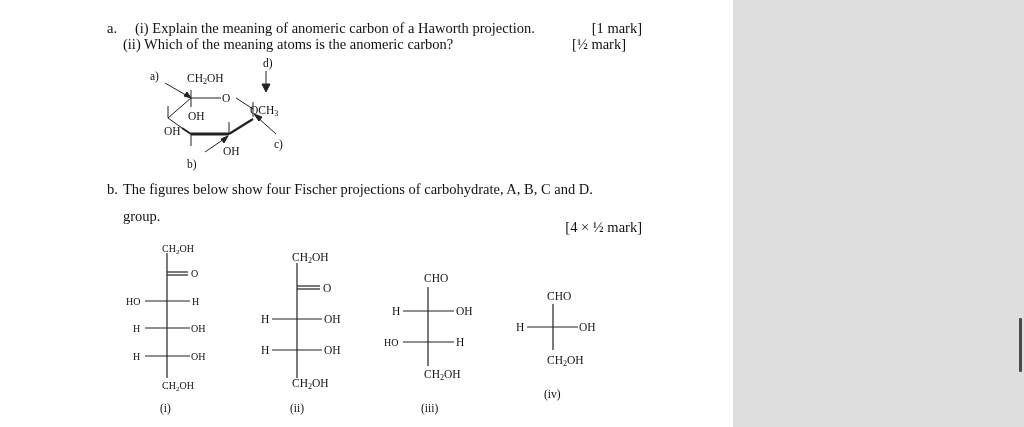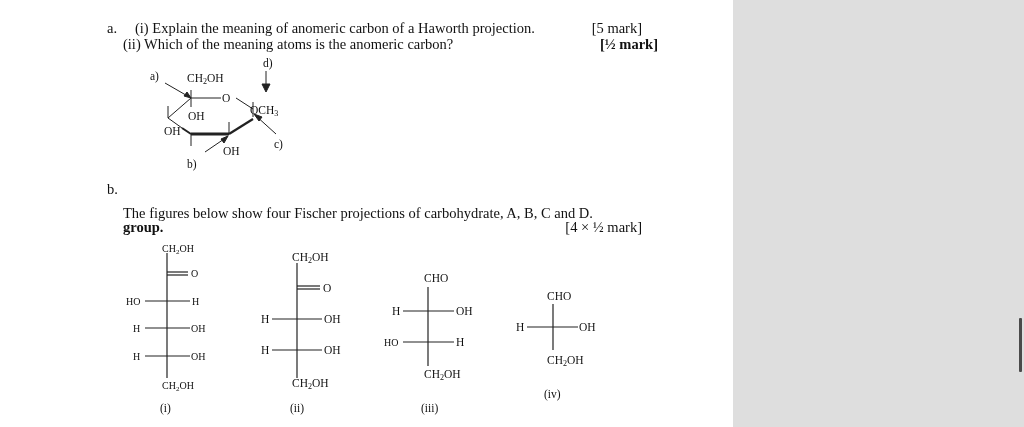--- a/index.html
+++ b/index.html
@@ -16,23 +16,23 @@
   svg { position:absolute; left:0; top:0; }
   sub { font-size:70%; vertical-align:-2px; }
 </style>
 </head>
 <body>
 
 <div class="page">
 
   <div class="t" style="left:107px;top:20px;">a.</div>
   <div class="t" style="left:135px;top:20px;">(i) Explain the meaning of anomeric carbon of a Haworth projection.</div>
-  <div class="r" style="left:560px;top:20px;width:82px;">[5 mark]</div>
+  <div class="r" style="left:560px;top:20px;width:82px;">[1 mark]</div>
   <div class="t" style="left:123px;top:36px;">(ii) Which of the meaning atoms is the anomeric carbon?</div>
-  <div class="r" style="left:576px;top:36px;width:82px;font-weight:bold;">[½ mark]</div>
+  <div class="r" style="left:544px;top:36px;width:82px;">[½ mark]</div>
 
   <div>
     <svg width="733" height="427">
       <g stroke="#222" fill="none" stroke-width="1">
 
         <line x1="165" y1="83" x2="191" y2="98"></line>
         <polygon points="191,98 184,96 187,92" fill="#222"></polygon>
 
         <line x1="191" y1="98" x2="221" y2="98"></line>
         <line x1="236" y1="98" x2="253" y2="109"></line>
@@ -64,22 +64,22 @@
     <div class="lbl" style="left:250px;top:104px;">OCH<sub>3</sub></div>
     <div class="lbl" style="left:263px;top:57px;">d)</div>
     <div class="lbl" style="left:188px;top:110px;">OH</div>
     <div class="lbl" style="left:164px;top:125px;">OH</div>
     <div class="lbl" style="left:223px;top:145px;">OH</div>
     <div class="lbl" style="left:274px;top:138px;">c)</div>
     <div class="lbl" style="left:187px;top:158px;">b)</div>
   </div>
 
   <div class="t" style="left:107px;top:181px;">b.</div>
-  <div class="t" style="left:123px;top:181px;margin-top:24px;">The figures below show four Fischer projections of carbohydrate, A, B, C and D.</div>
-  <div class="t" style="left:123px;top:219px;font-weight:bold;">group.</div>
+  <div class="t" style="left:123px;top:181px;">The figures below show four Fischer projections of carbohydrate, A, B, C and D.</div>
+  <div class="t" style="left:123px;top:208px;">group.</div>
   <div class="r" style="left:540px;top:219px;width:102px;text-align:right;">[4 × ½ mark]</div>
 
   <svg width="733" height="427">
     <g stroke="#222" stroke-width="1.2">
 
       <line x1="167" y1="253" x2="167" y2="378"></line>
       <line x1="167" y1="272" x2="188" y2="272"></line>
         <line x1="167" y1="275" x2="188" y2="275"></line>
       <line x1="145" y1="301" x2="190" y2="301"></line>
       <line x1="145" y1="328" x2="190" y2="328"></line>

